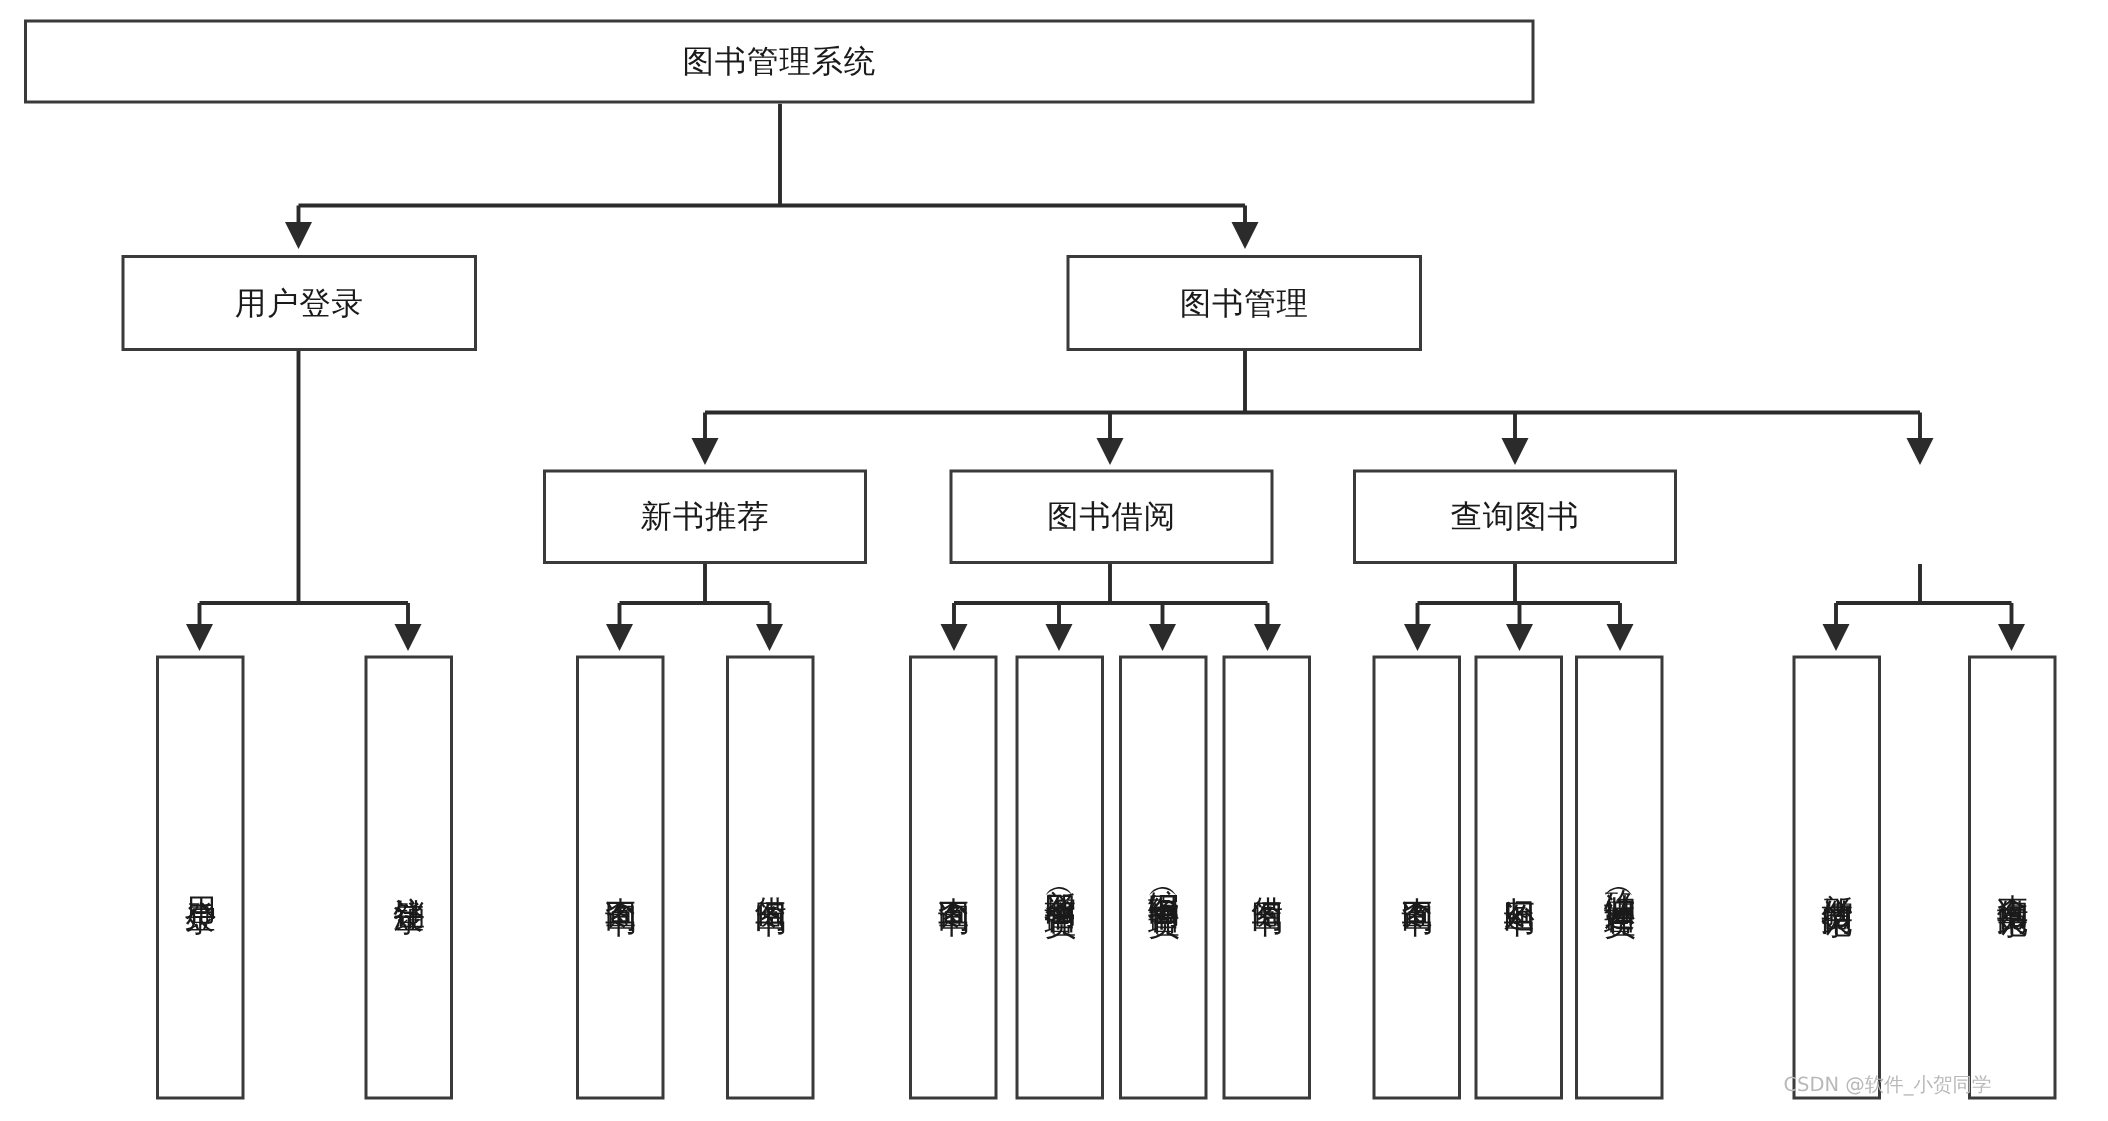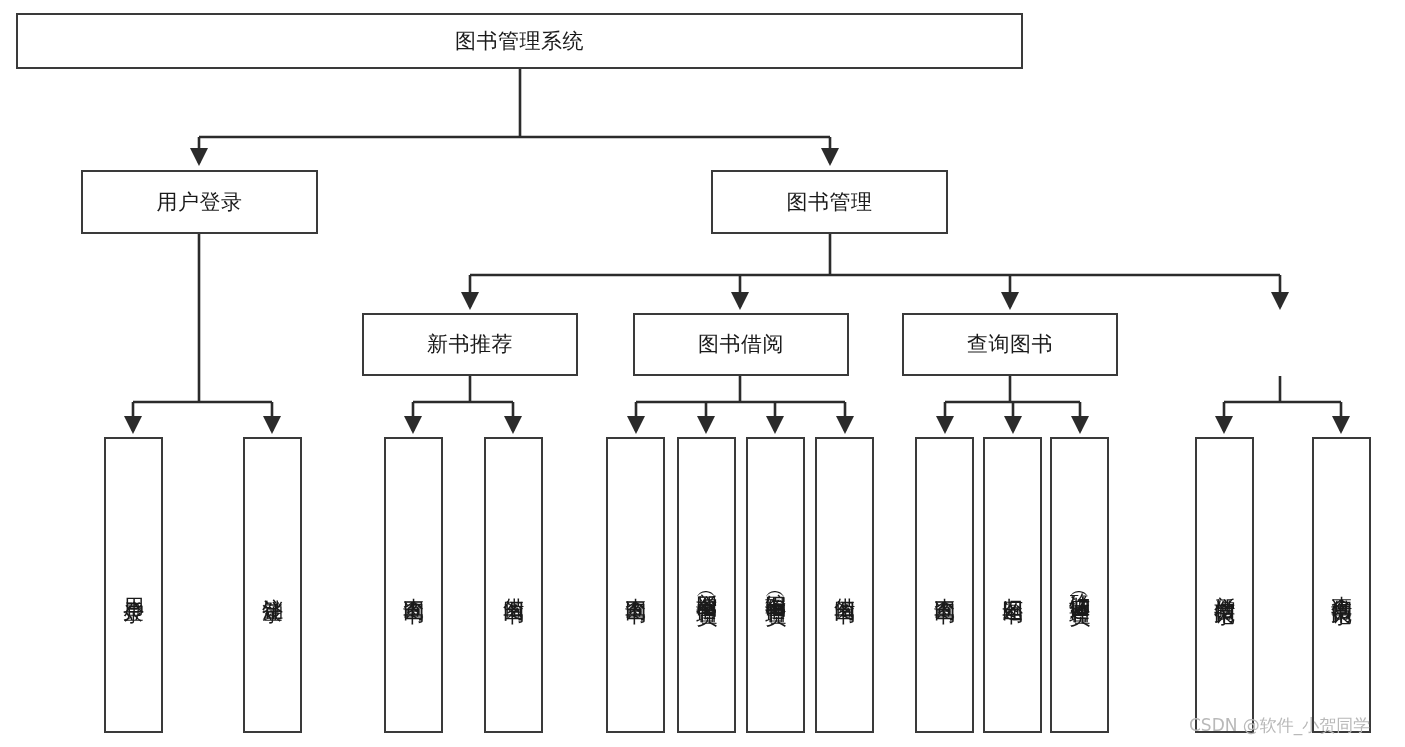--- a/index.html
+++ b/index.html
@@ -60,21 +60,21 @@
     text-orientation: upright;
     font-size: 21px;
     line-height: 1.08;
     letter-spacing: 2px;
     max-height: 100%;
   }
   .watermark {
     position: absolute;
     left: 1189px;
     top: 714px;
-    font-size: 17px;
+    font-size: 13px;
     color: #b9b9b9;
     white-space: nowrap;
     font-family: "DejaVu Sans", "Liberation Sans", sans-serif;
   }
 </style>
 </head>
 <body>
 
 <div id="canvas">
 

